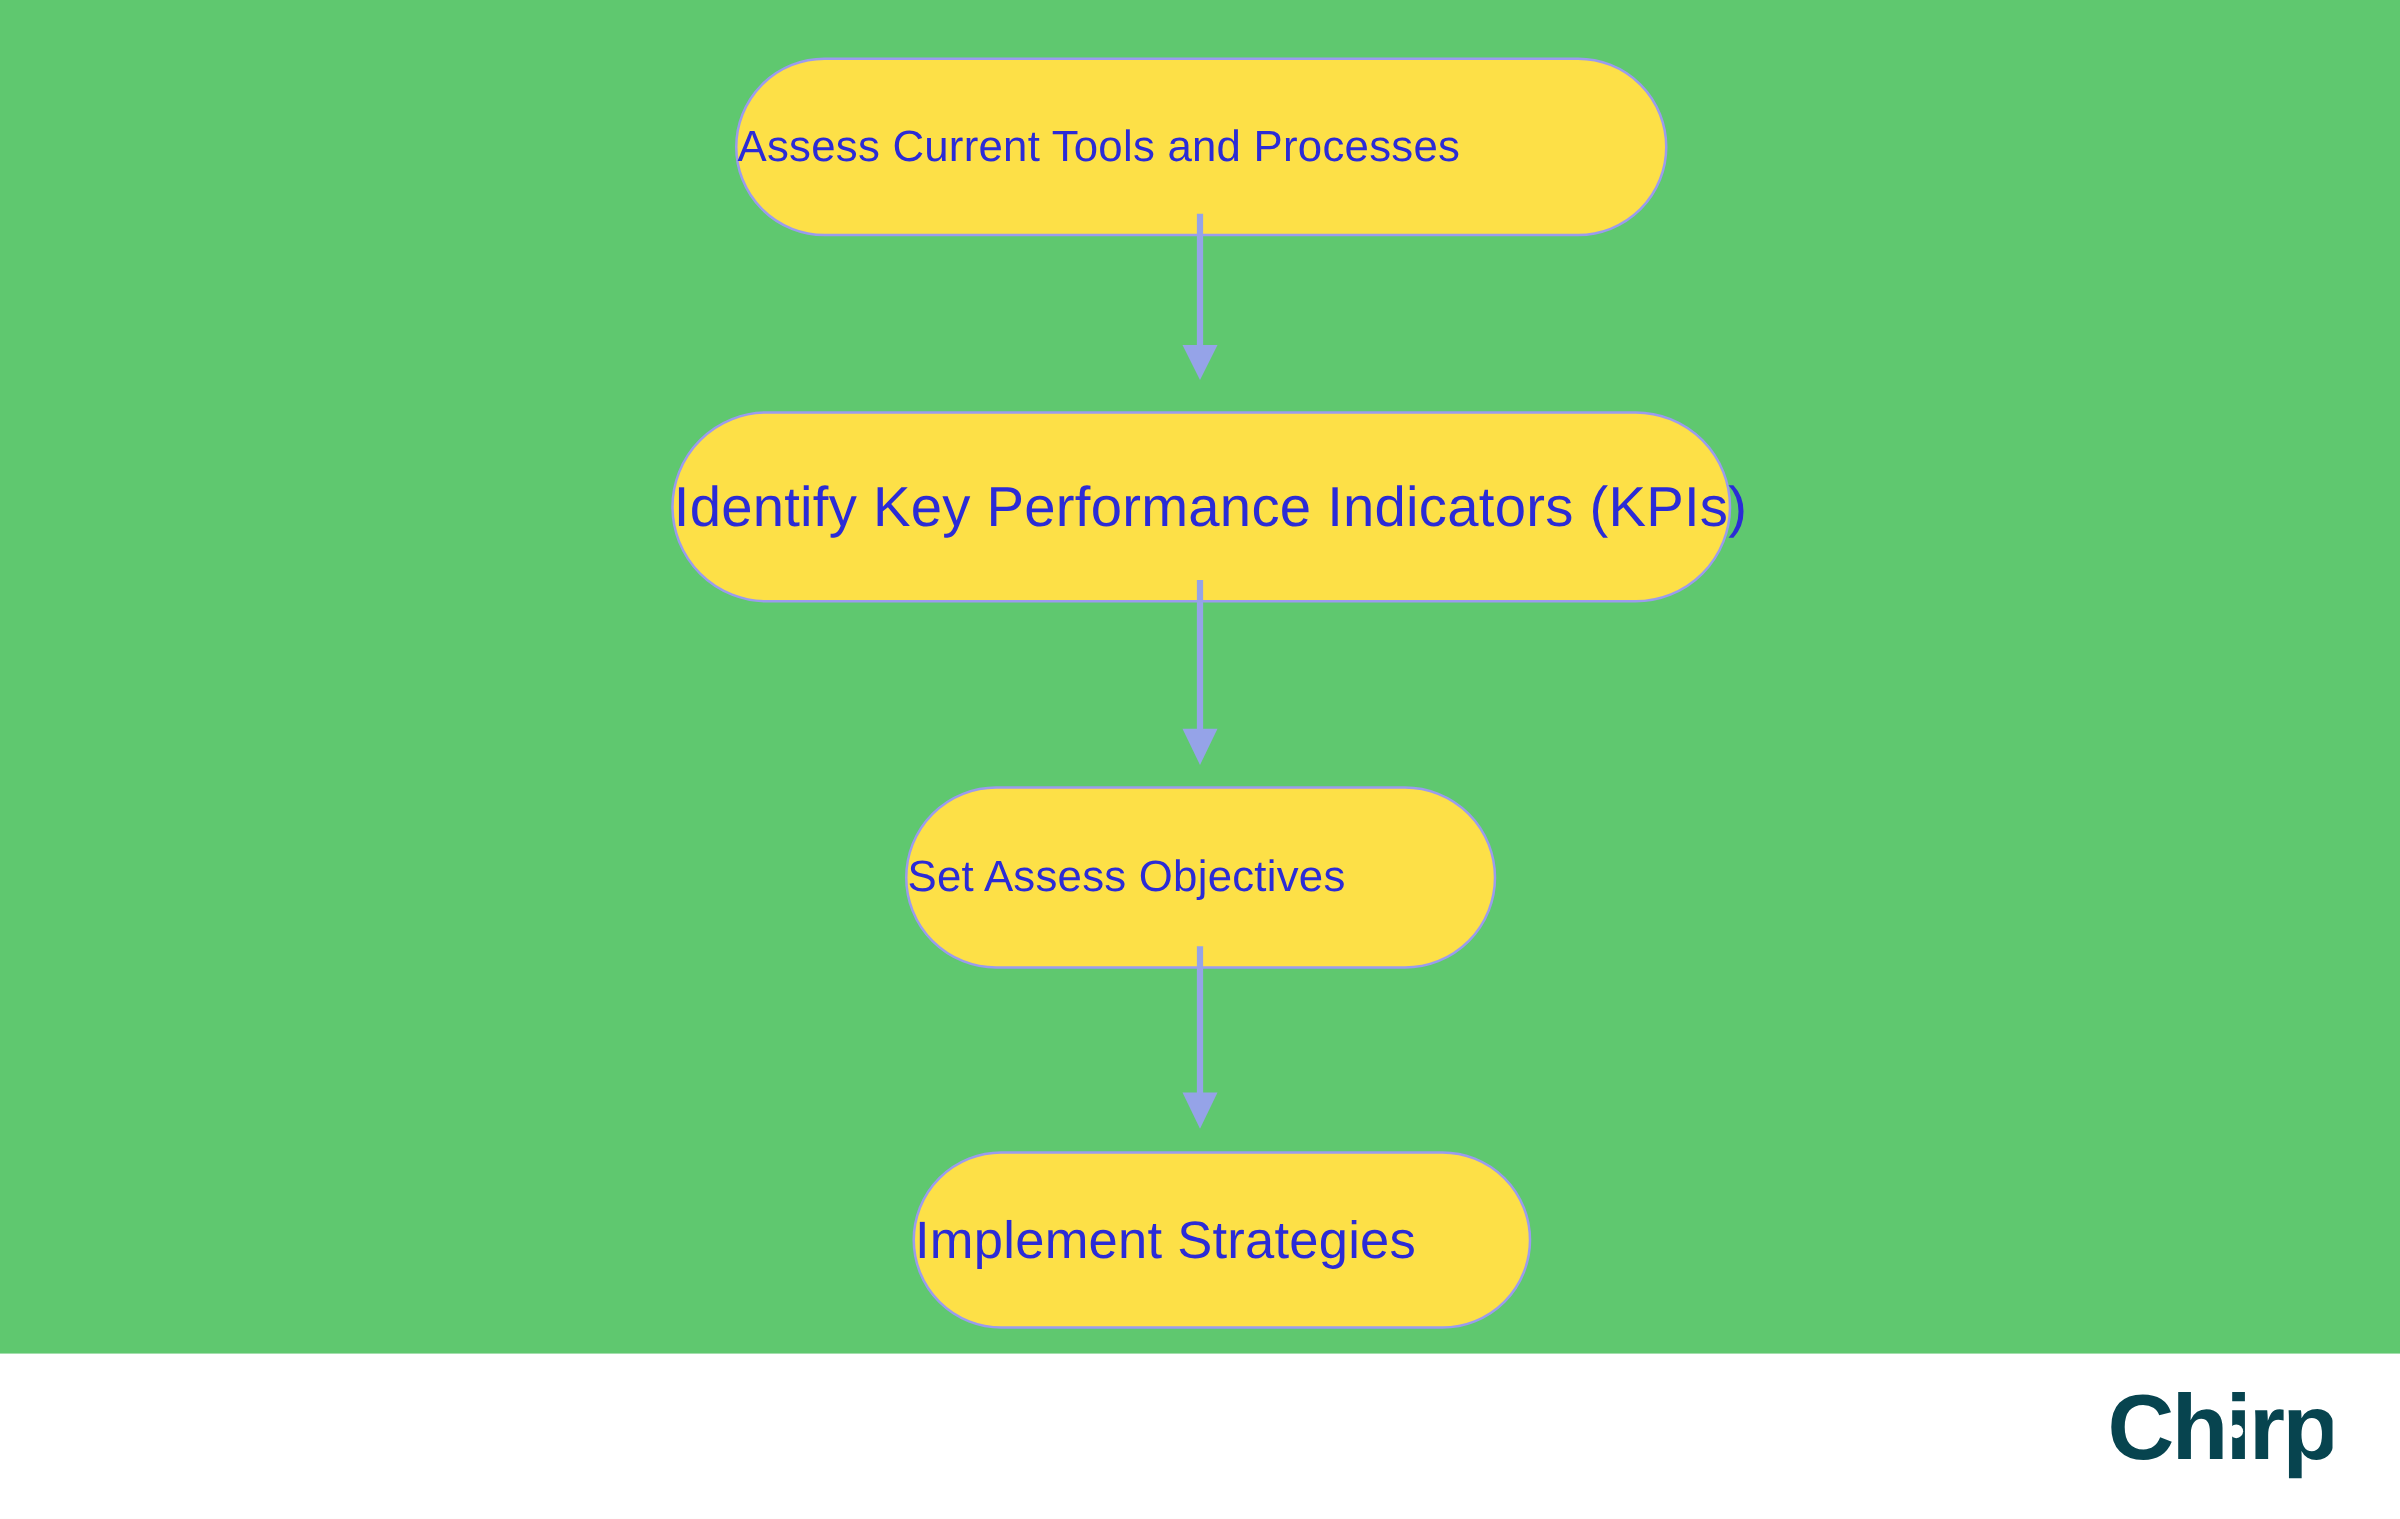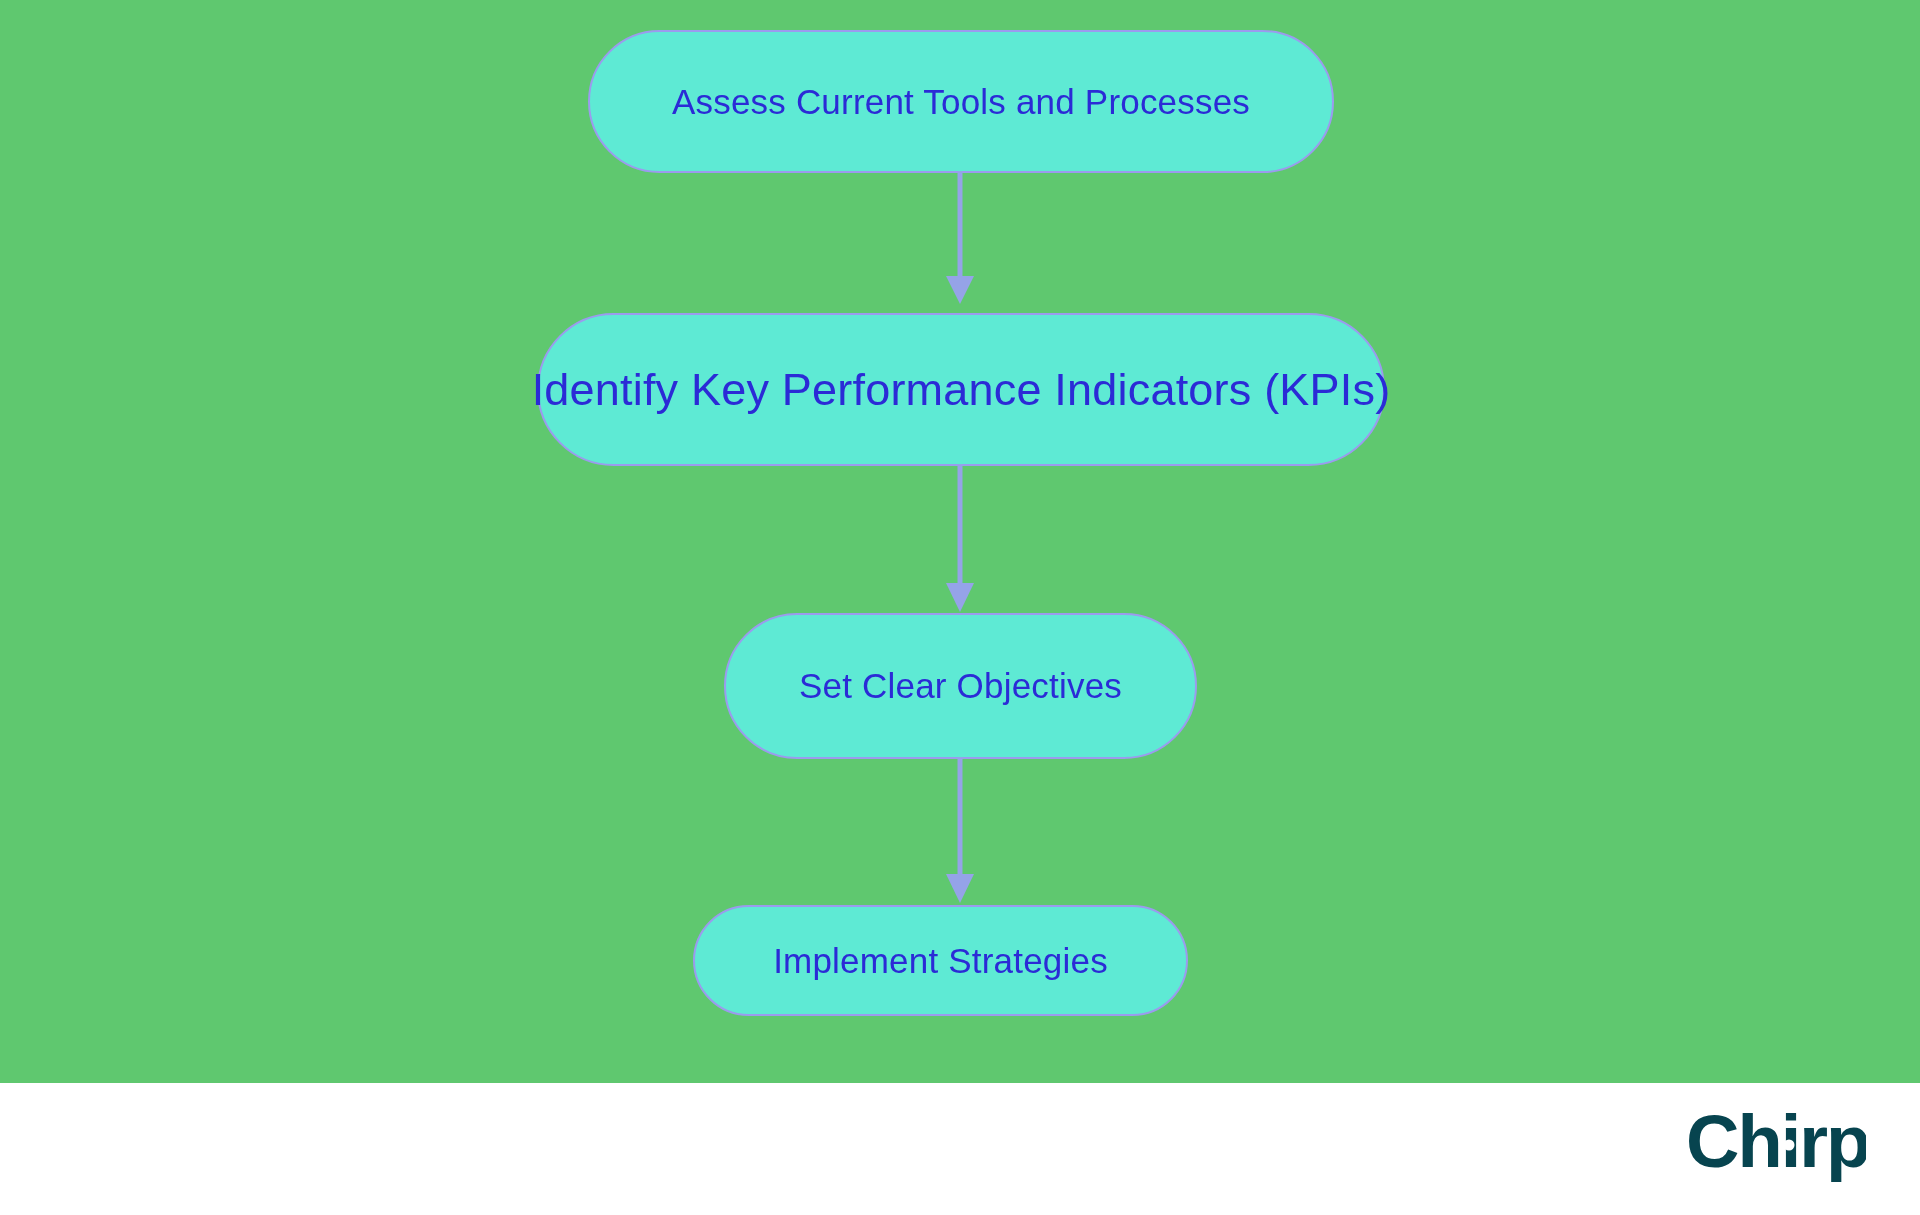--- a/index.html
+++ b/index.html
@@ -26,38 +26,38 @@
     left: 0;
     top: 0;
     width: 1920px;
     height: 1083px;
     background: #5FC86F;
   }
   
   .node {
     position: absolute;
     box-sizing: border-box;
-    background: #5eead4;
+    background: #fde047;
     border: 2px solid #9B9BEE;
     border-radius: 999px;
     display: flex;
     align-items: center;
-    justify-content: center;
     color: #2B2BD6;
     letter-spacing: 0.2px;
     white-space: nowrap;
+    margin-top: 16px;
   }
   .node-label {
     color: #2B2BD6;
     font-weight: 400;
   }
   #node-0 { left: 588px; top: 30px;  width: 746px; height: 143px; font-size: 35px; }
   #node-1 { left: 537px; top: 313px; width: 848px; height: 153px; font-size: 45px; }
   #node-2 { left: 724px; top: 613px; width: 473px; height: 146px; font-size: 35px; }
-  #node-3 { left: 693px; top: 905px; width: 495px; height: 111px; font-size: 35px; }
+  #node-3 { left: 730px; top: 905px; width: 495px; height: 142px; font-size: 42px; }
 
   
   .connector {
     position: absolute;
     left: 960px;
     transform: translateX(-50%);
     width: 40px;
   }
   .connector svg { display: block; overflow: visible; }
 
@@ -107,21 +107,21 @@
     </div>
 
     <div class="connector" id="conn-1">
       <svg width="40" height="152" viewBox="0 0 40 152" aria-hidden="true">
         <line x1="20" y1="0" x2="20" y2="122" stroke="#95A3E8" stroke-width="5"></line>
         <polygon points="6,119 34,119 20,148" fill="#95A3E8"></polygon>
       </svg>
     </div>
 
     <div class="node" id="node-2">
-      <span class="node-label">Set Clear Objectives</span>
+      <span class="node-label">Set Assess Objectives</span>
     </div>
 
     <div class="connector" id="conn-2">
       <svg width="40" height="150" viewBox="0 0 40 150" aria-hidden="true">
         <line x1="20" y1="0" x2="20" y2="120" stroke="#95A3E8" stroke-width="5"></line>
         <polygon points="6,117 34,117 20,146" fill="#95A3E8"></polygon>
       </svg>
     </div>
 
     <div class="node" id="node-3">

